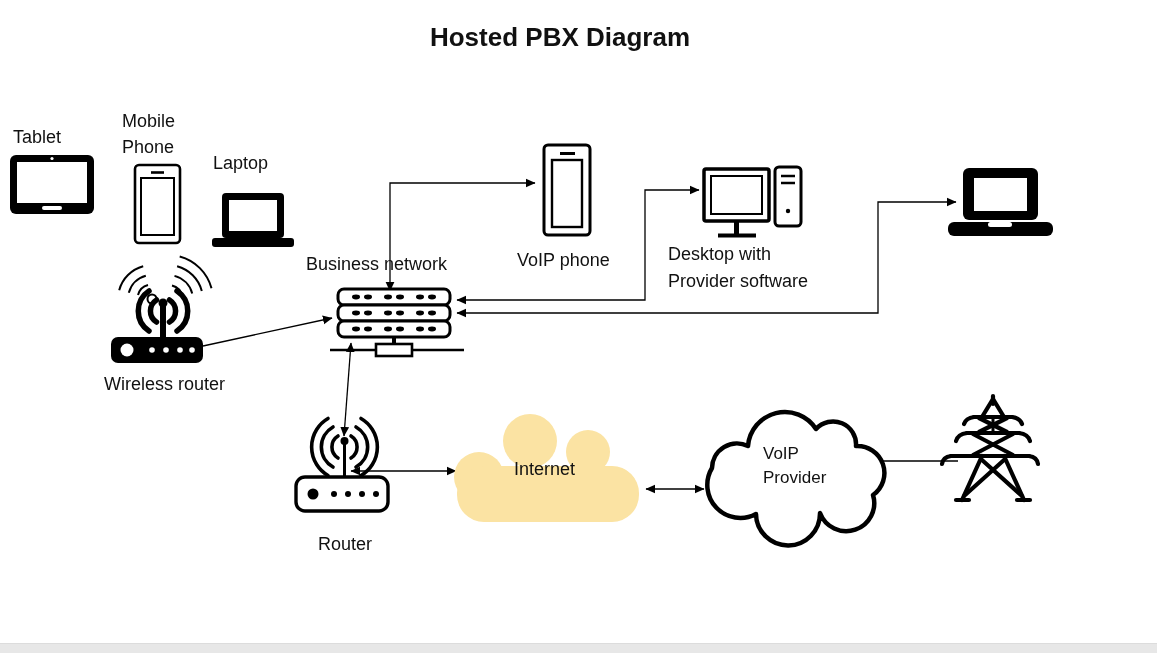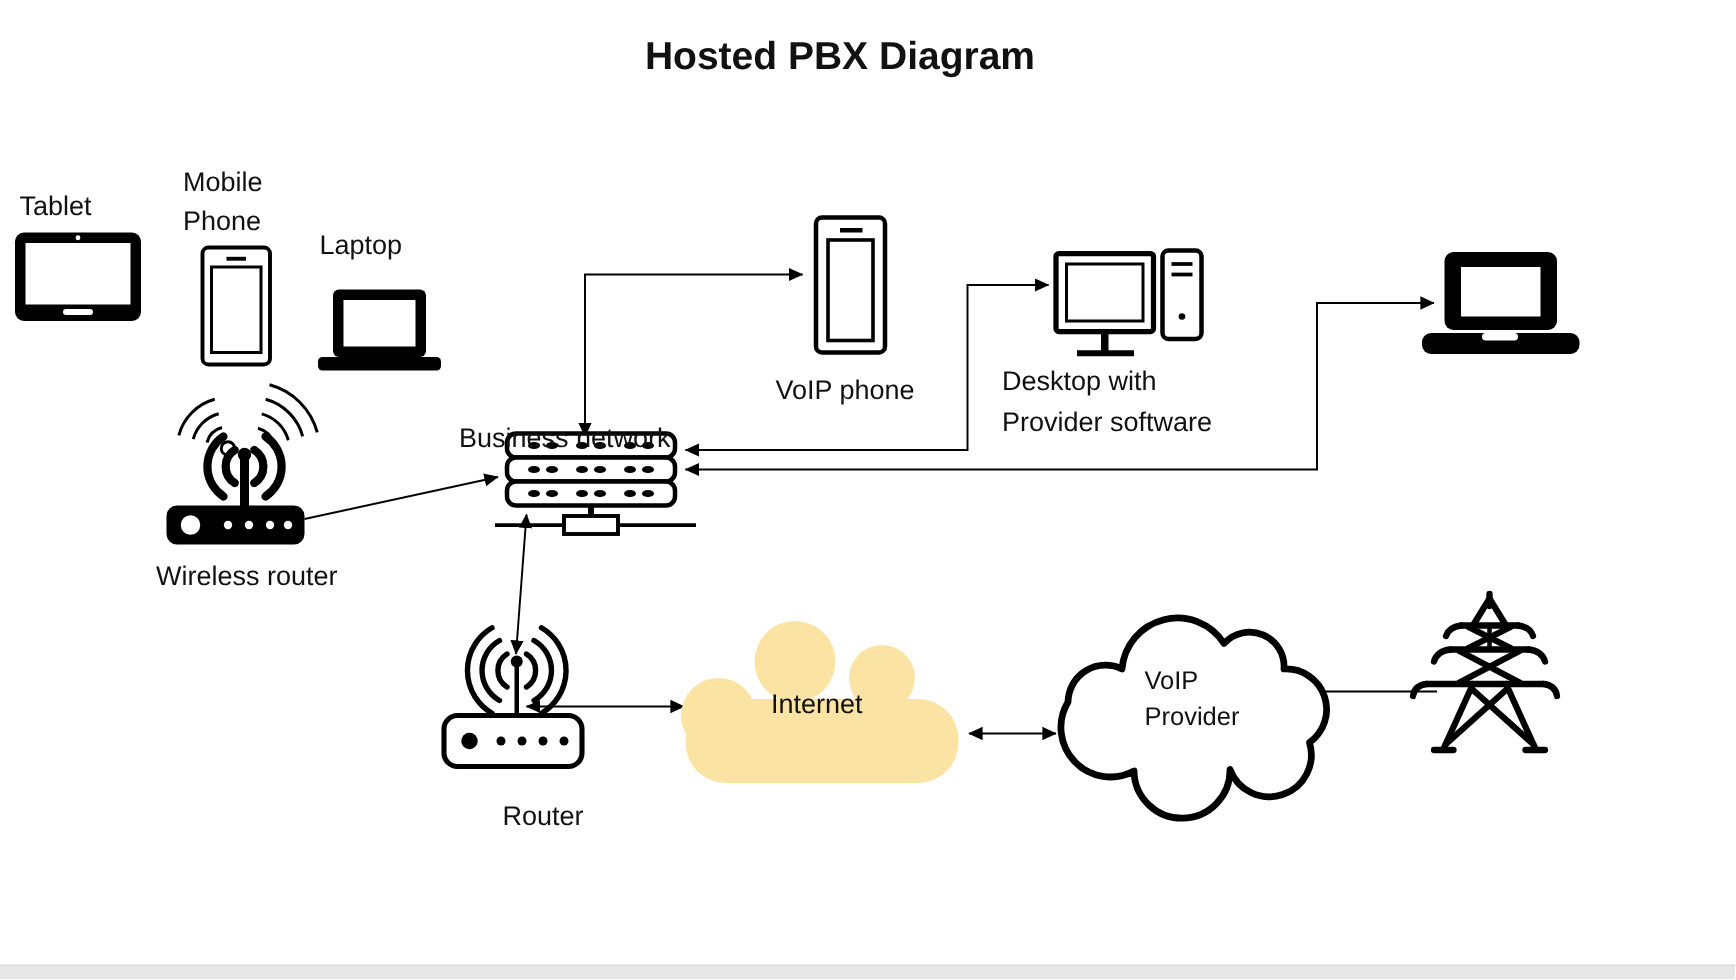--- a/index.html
+++ b/index.html
@@ -221,33 +221,33 @@
 
   <div class="lbl" style="left:13px;top:124px;">Tablet</div>
 
   <div class="lbl" style="left:122px;top:108px;">
     <span class="ln">Mobile</span>
     <span class="ln">Phone</span>
   </div>
 
   <div class="lbl" style="left:213px;top:150px;">Laptop</div>
 
-  <div class="lbl" style="left:306px;top:279px;">Business network</div>
+  <div class="lbl" style="left:306px;top:251px;">Business network</div>
 
   <div class="lbl" style="left:517px;top:247px;">VoIP phone</div>
 
   <div class="lbl" style="left:668px;top:241px;line-height:27px;">
     <span class="ln">Desktop with</span>
     <span class="ln">Provider software</span>
   </div>
 
 
   <div class="lbl" style="left:104px;top:371px;">Wireless router</div>
 
-  <div class="lbl" style="left:318px;top:531px;margin-left:17px;">Router</div>
+  <div class="lbl" style="left:318px;top:531px;">Router</div>
 
   <div class="lbl" style="left:514px;top:456px;">Internet</div>
 
   <div class="lbl" style="left:763px;top:442px;line-height:24px;font-size:17px;">
     <span class="ln">VoIP</span>
     <span class="ln">Provider</span>
   </div>
 
 
   <div class="footer"></div>

